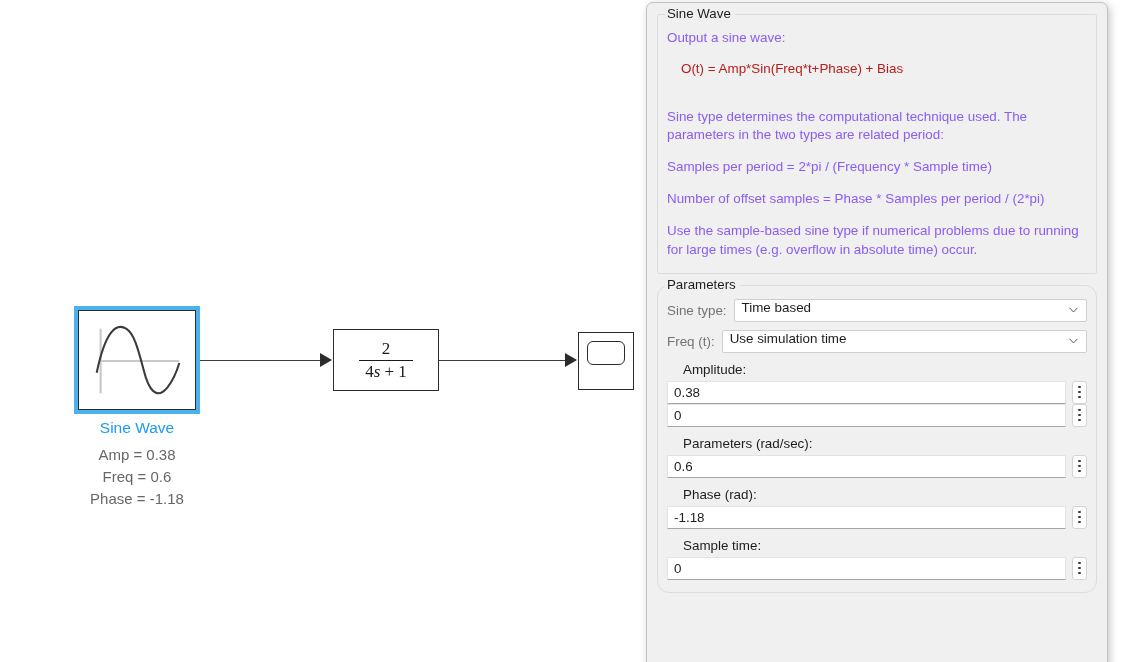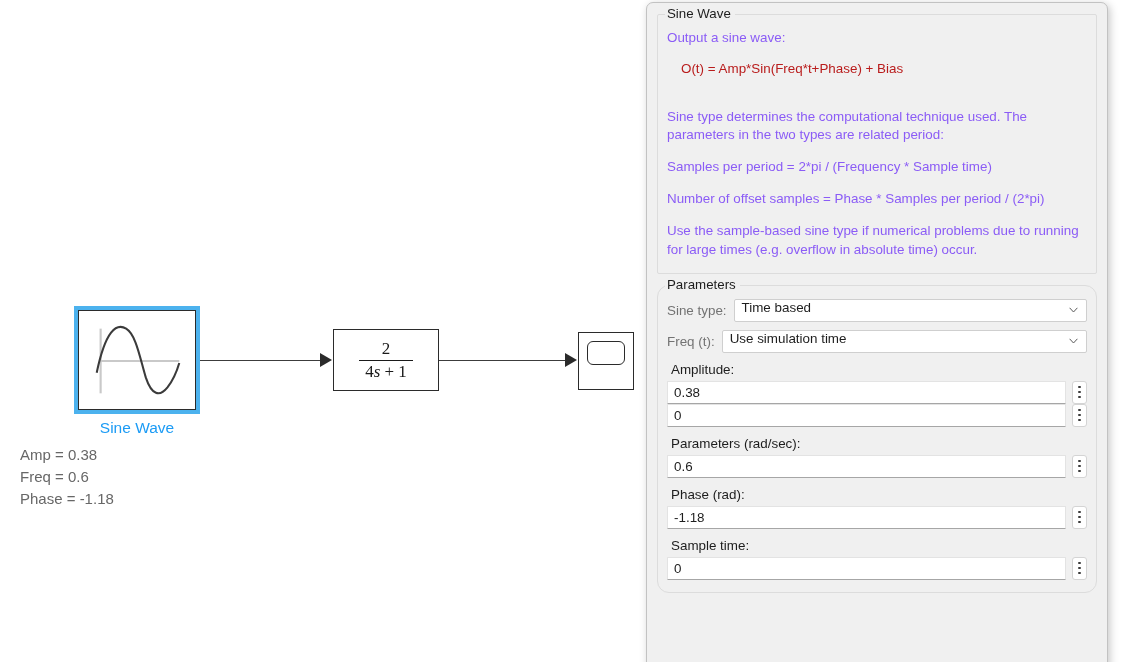--- a/index.html
+++ b/index.html
@@ -117,22 +117,23 @@
     position: absolute;
     left: 34px; top: 419px;
     width: 206px;
     text-align: center;
     font-size: 15.5px;
     color: #1b9bf5;
     font-weight: 500;
   }
   .annot {
     position: absolute;
-    left: 20px; top: 444px;
+    left: 34px; top: 444px;
     width: 206px;
+    text-align: center;
     font-size: 15px;
     color: #676767;
     line-height: 1.46;
   }
   .annot div { white-space: nowrap; }
 
   
   #dialog {
     position: absolute;
     left: 646px; top: 2px;
@@ -241,21 +242,21 @@
   }
   .combo .chev {
     position: absolute;
     right: 8px; top: 50%;
     margin-top: -3px;
     width: 9px; height: 6px;
   }
   .field-label {
     font-size: 13.4px;
     color: #1d1d1d;
-    margin: 9px 0 4px 4px;
+    margin: 9px 0 4px 16px;
   }
   .field-row {
     display: flex;
     align-items: flex-end;
   }
   .text-input {
     flex: 1 1 auto;
     height: 23px;
     background: #ffffff;
     border: 1px solid #e3e3e3;

